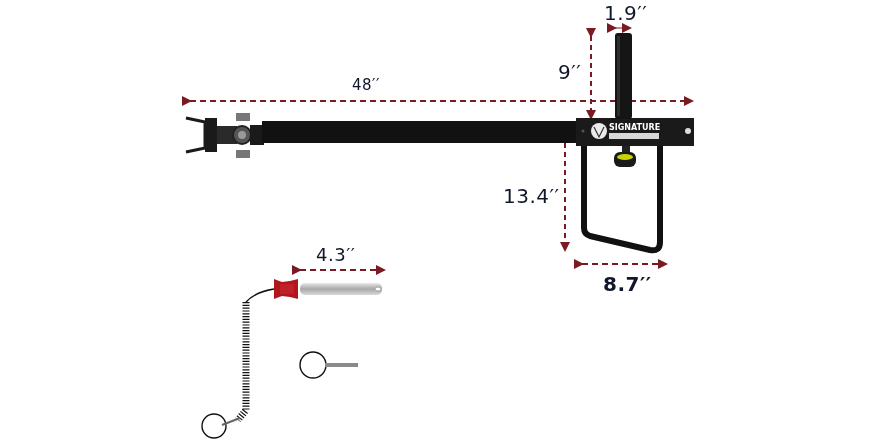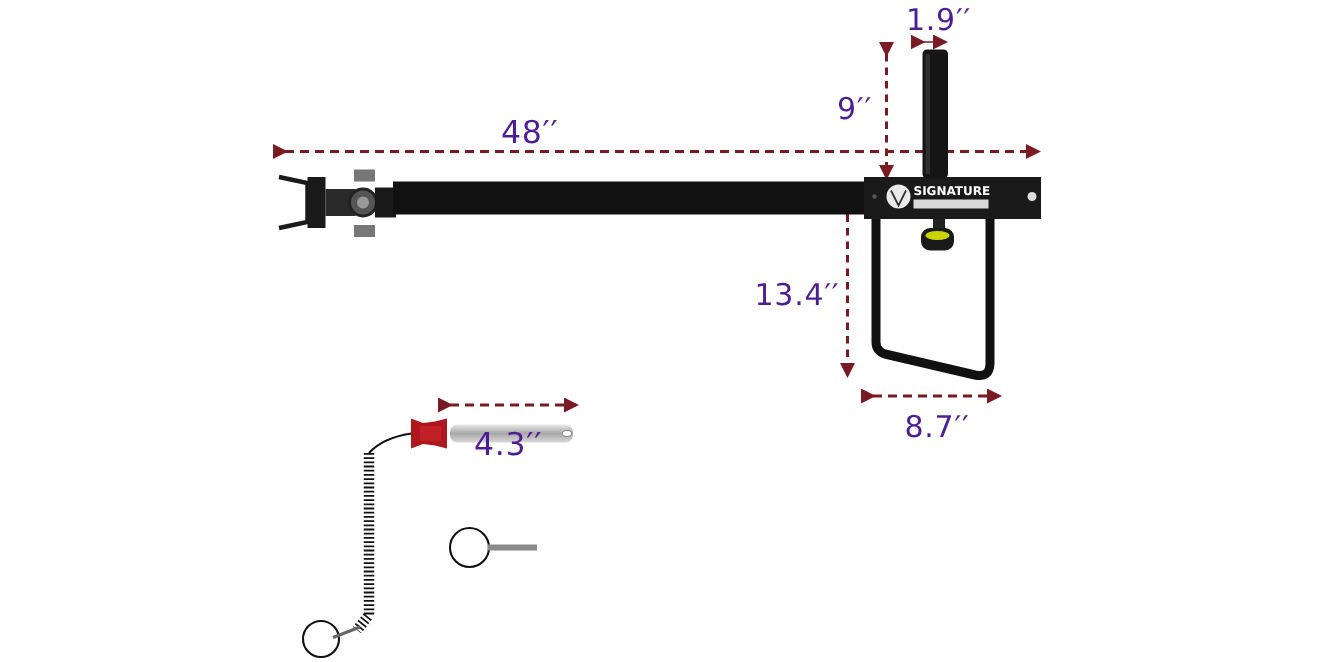--- a/index.html
+++ b/index.html
@@ -1,18 +1,18 @@
 <!DOCTYPE html>
 <html><head>
 <meta charset="utf-8">
 <style>
   html, body { margin:0; padding:0; background:#ffffff; }
   body { width:882px; height:441px; position:relative; overflow:hidden; font-family:"Liberation Sans", sans-serif; }
   .stage { position:absolute; left:0; top:0; width:882px; height:441px; }
-  .label { position:absolute; color:#4c1d95; font-size:19px; font-family:"DejaVu Sans", sans-serif; letter-spacing:0.5px; white-space:nowrap; }
+  .label { position:absolute; color:#0f172a; font-size:19px; font-family:"DejaVu Sans", sans-serif; letter-spacing:0.5px; white-space:nowrap; }
   svg { position:absolute; left:0; top:0; }
 </style>
 </head>
 <body>
 
 <div class="stage">
 
 <svg width="882" height="441" viewBox="0 0 882 441">
   <defs>
     <marker id="ah" markerWidth="10" markerHeight="10" refX="8" refY="5" orient="auto" markerUnits="userSpaceOnUse">
@@ -95,20 +95,20 @@
     <circle cx="214" cy="426" r="12" fill="none" stroke="#111" stroke-width="1.4"></circle>
     <line x1="222" y1="425" x2="240" y2="418" stroke="#666" stroke-width="2"></line>
   </g>
 
   <g>
     <circle cx="313" cy="365" r="13" fill="none" stroke="#111" stroke-width="1.4"></circle>
     <rect x="325" y="363" width="33" height="4" fill="#8a8a8a"></rect>
   </g>
 </svg>
 
-<div class="label" style="left:334px;top:76px;font-size:21px;">48′′</div>
+<div class="label" style="left:352px;top:76px;font-size:15px;">48′′</div>
 <div class="label" style="left:604px;top:1px;font-size:20px;">1.9′′</div>
 <div class="label" style="left:558px;top:60px;font-size:20px;">9′′</div>
 <div class="label" style="left:503px;top:184px;font-size:20px;">13.4′′</div>
-<div class="label" style="left:603px;top:272px;font-size:20px;">8.7′′</div>
-<div class="label" style="left:316px;top:244px;font-size:21px;margin-top:40px;">4.3′′</div>
+<div class="label" style="left:603px;top:272px;font-size:20px;font-weight:bold;">8.7′′</div>
+<div class="label" style="left:316px;top:244px;font-size:18px;">4.3′′</div>
 
 </div>
 
 </body></html>

